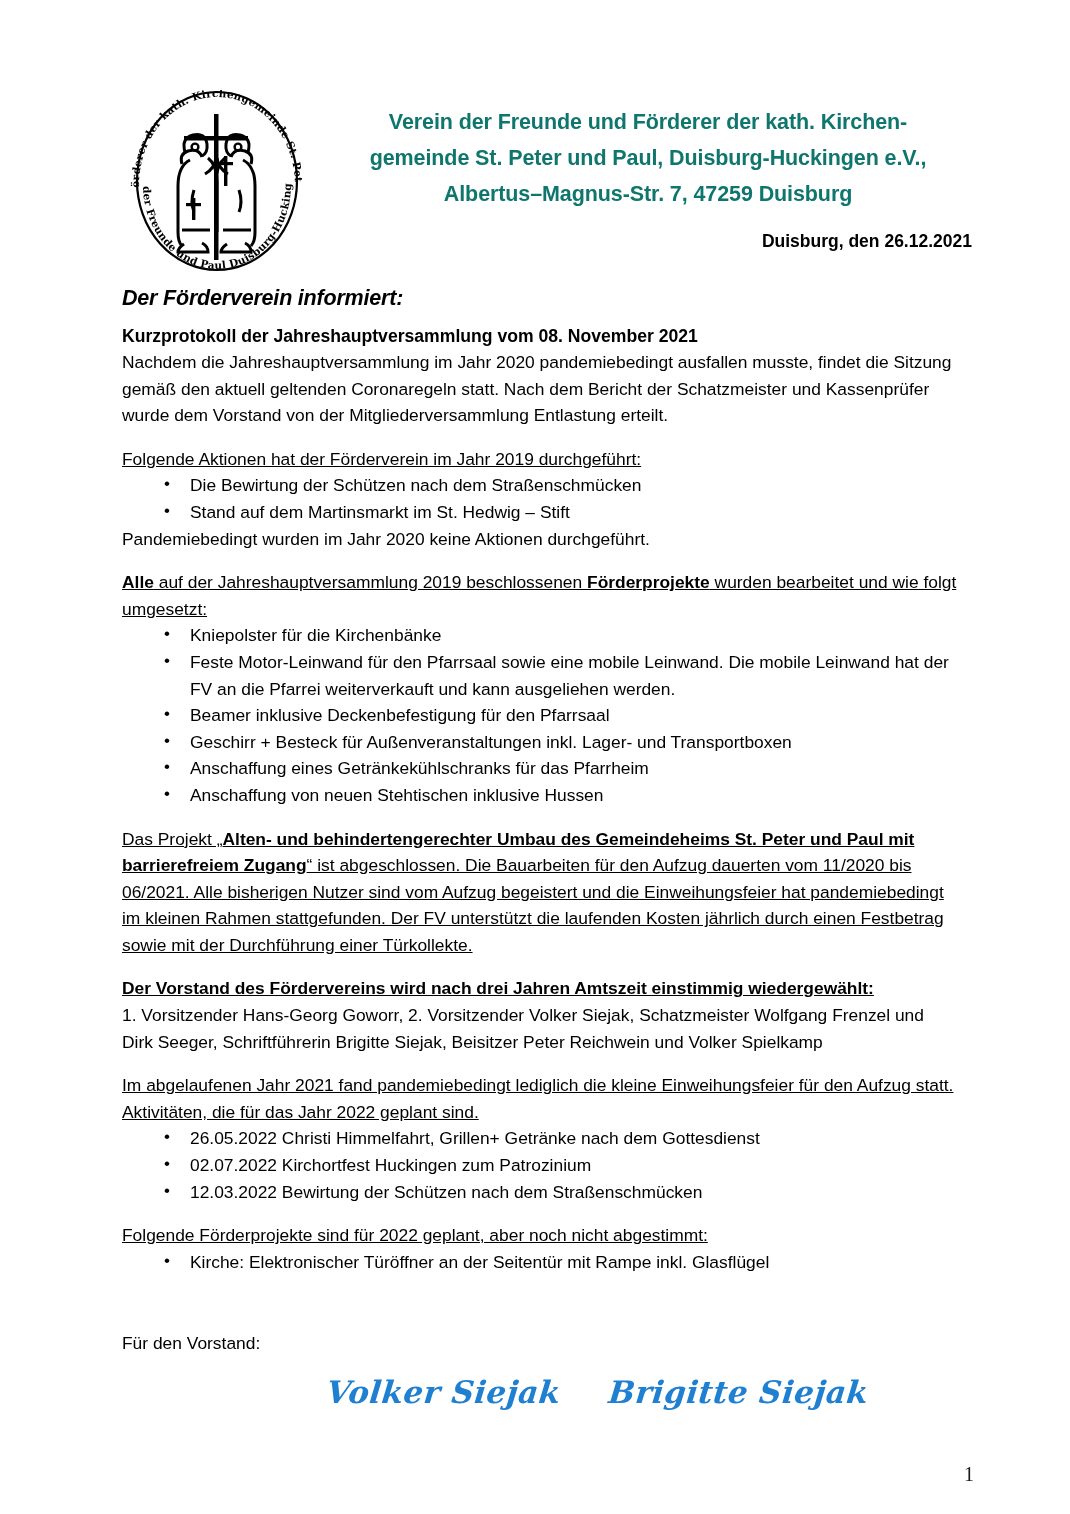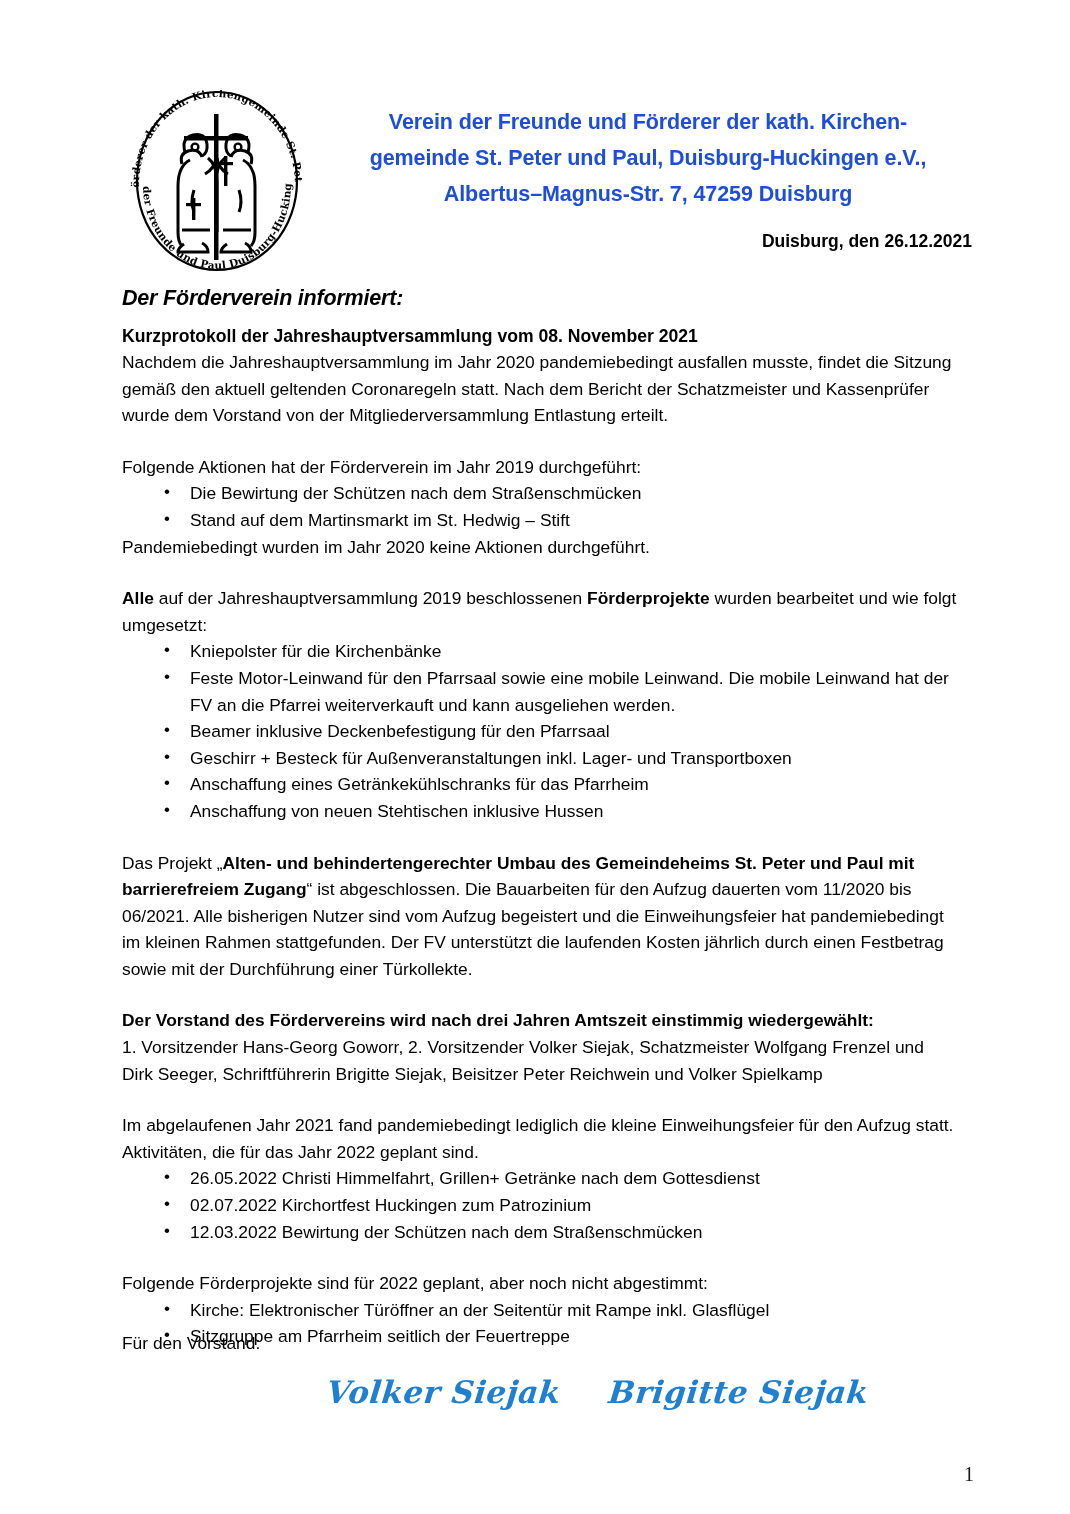--- a/index.html
+++ b/index.html
@@ -37,21 +37,21 @@
     height: 182px;
   }
   .logo-svg { display: block; width: 190px; height: 182px; }
 
   .org-title {
     position: absolute;
     left: 318px;
     top: 16px;
     width: 660px;
     text-align: center;
-    color: #1d4ed8;
+    color: #0f766e;
     font-weight: bold;
     font-size: 21.5px;
     line-height: 36px;
     letter-spacing: -0.1px;
   }
   .org-title .ln { display: block; white-space: nowrap; }
 
   .date-line {
     position: absolute;
     right: 98px;
@@ -83,21 +83,22 @@
     font-weight: bold;
     font-size: 17.6px;
     line-height: 26px;
     margin: 0;
   }
   p.para {
     margin: 0;
     text-align: left;
   }
   p.gap {
-    margin-top: 25px;
+    margin-top: 17px;
+    text-decoration: underline;
   }
   ul.blist {
     list-style: none;
     margin: 0;
     padding: 0;
   }
   ul.blist > li {
     position: relative;
     padding-left: 68px;
     margin: 0;
@@ -255,21 +256,20 @@
     <p class="para gap">Im abgelaufenen Jahr 2021 fand pandemiebedingt lediglich die kleine Einweihungsfeier für den Aufzug statt. Aktivitäten, die für das Jahr 2022 geplant sind.</p>
     <ul class="blist">
       <li>26.05.2022 Christi Himmelfahrt, Grillen+ Getränke nach dem Gottesdienst</li>
       <li>02.07.2022 Kirchortfest Huckingen zum Patrozinium</li>
       <li>12.03.2022 Bewirtung der Schützen nach dem Straßenschmücken</li>
     </ul>
 
     <p class="para gap">Folgende Förderprojekte sind für 2022 geplant, aber noch nicht abgestimmt:</p>
     <ul class="blist">
       <li>Kirche: Elektronischer Türöffner an der Seitentür mit Rampe inkl. Glasflügel</li>
-      <li>Sitzgruppe am Pfarrheim seitlich der Feuertreppe</li>
     </ul>
   </div>
 
   <div class="sig-block">
     <div class="fuer-den-vorstand">Für den Vorstand:</div>
     <div class="signatures">
       <span class="sig">Volker Siejak</span>
       <span class="sig">Brigitte Siejak</span>
     </div>
   </div>

